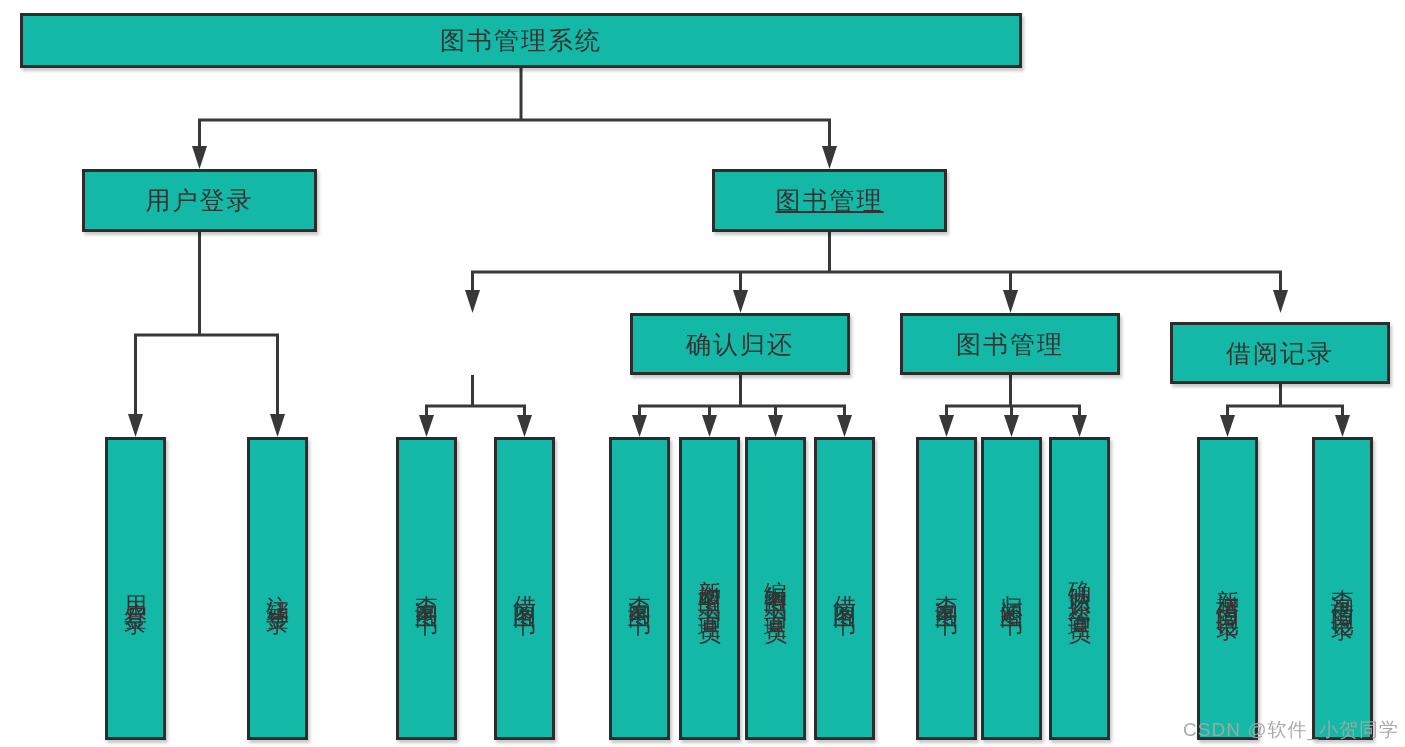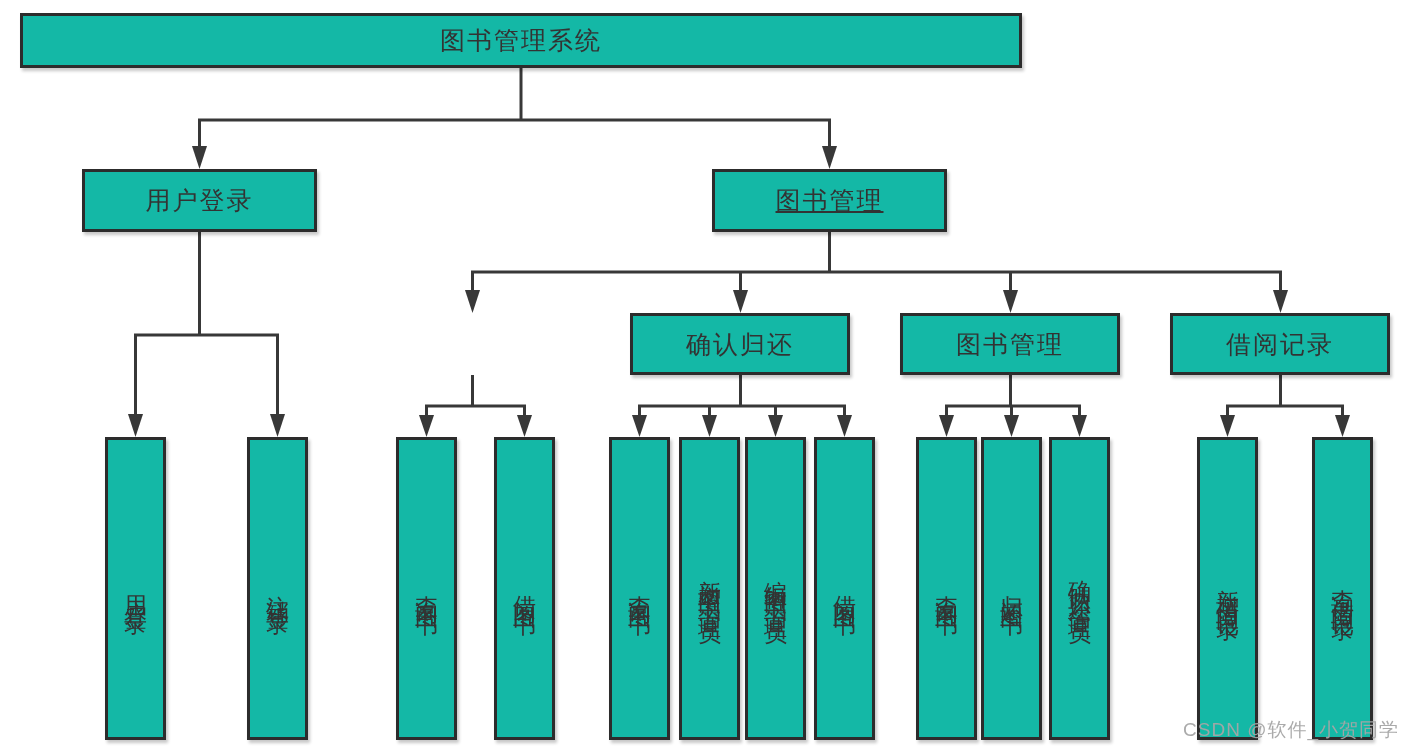--- a/index.html
+++ b/index.html
@@ -15,21 +15,21 @@
     display:flex;align-items:center;justify-content:center;
     box-shadow:2px 3px 3px rgba(0,0,0,0.22);
   }
   .hnode{font-size:25px;letter-spacing:2px;white-space:nowrap;}
   .n-root{left:20px;top:13px;width:1002px;height:55px;}
   .n-login{left:82px;top:169px;width:235px;height:63px;}
   .n-mgmt{left:712px;top:169px;width:235px;height:63px;text-decoration:underline;}
   .n-g1{left:362px;top:313px;width:220px;height:62px;}
   .n-g2{left:630px;top:313px;width:220px;height:62px;}
   .n-g3{left:900px;top:313px;width:220px;height:62px;}
-  .n-g4{left:1170px;top:313px;width:220px;height:62px;}
+  .n-g4{left:1170px;top:322px;width:220px;height:62px;}
   .leaf{
     top:437px;width:61px;height:303px;
     writing-mode:vertical-lr;text-orientation:mixed;
     font-size:23px;letter-spacing:6px;line-height:1;
   }
   .l1{left:105px}.l2{left:247px}.l3{left:396px}.l4{left:494px}
   .l5{left:609px}.l6{left:679px}.l7{left:745px}.l8{left:814px}
   .l9{left:916px}.l10{left:981px}.l11{left:1049px}
   .l12{left:1197px}.l13{left:1312px}
   .watermark{

